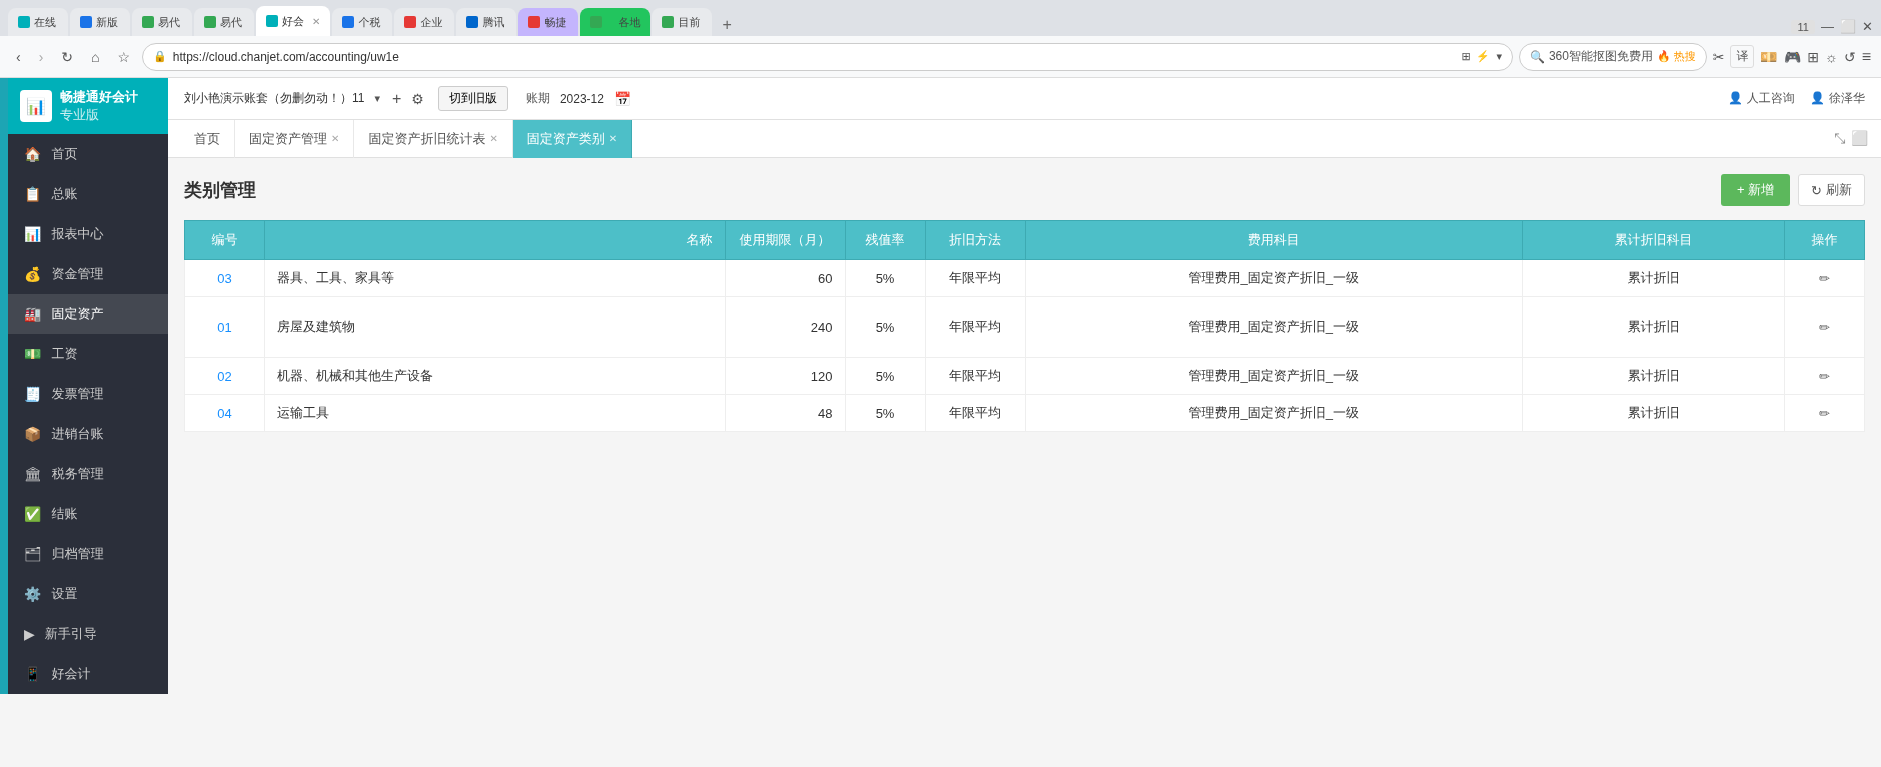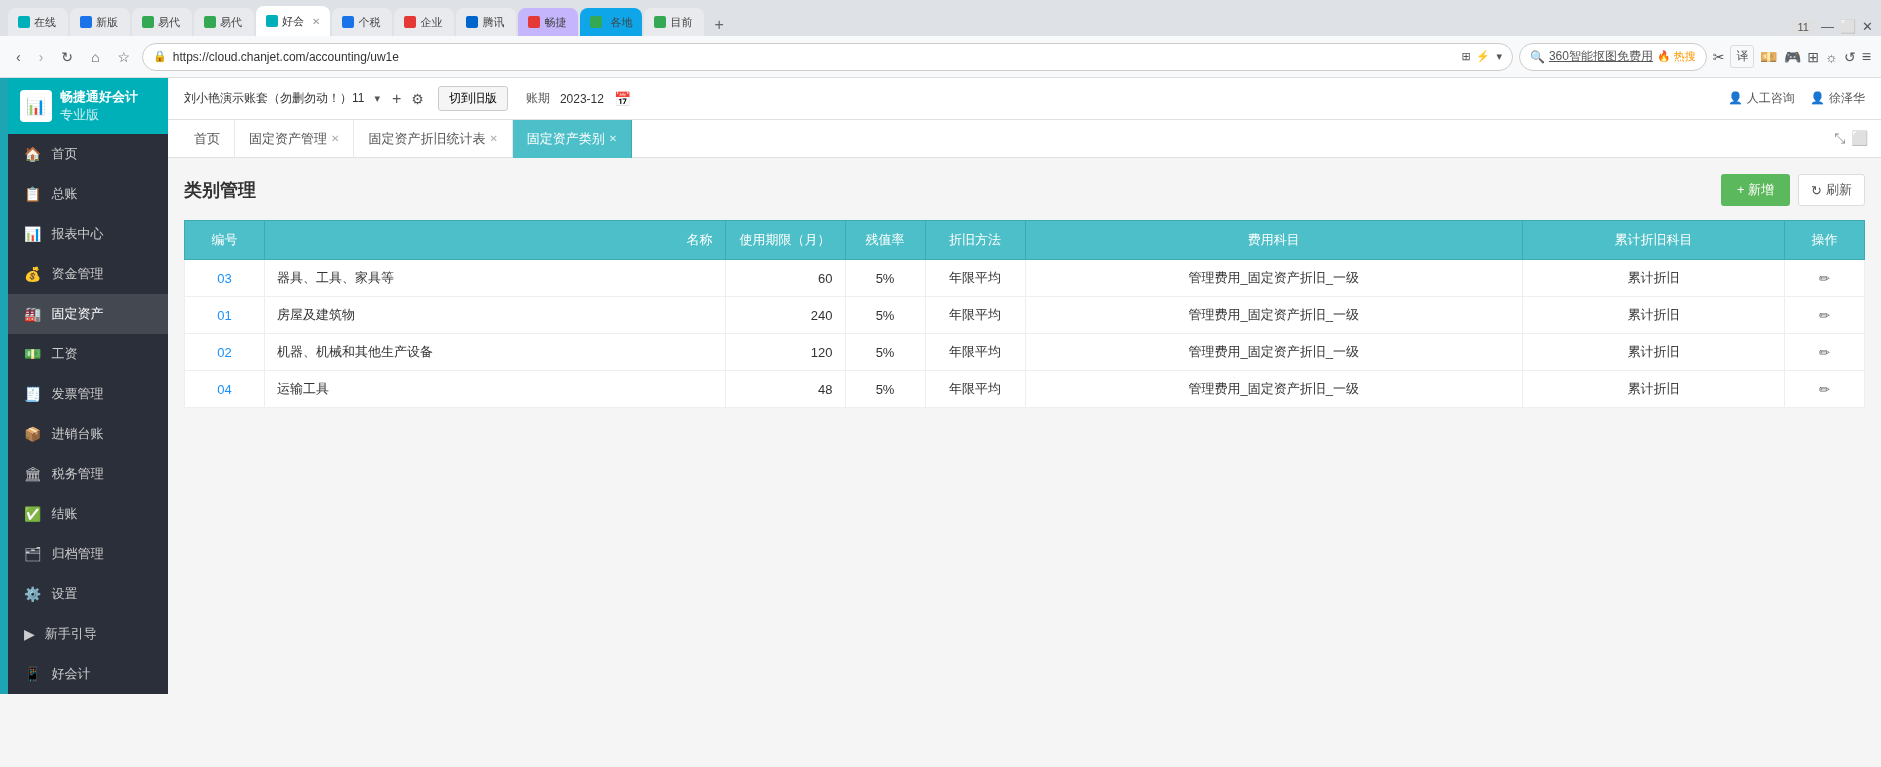--- a/index.html
+++ b/index.html
@@ -43,21 +43,21 @@
       <span>企业</span>
     </div>
     <div style="display:flex;align-items:center;height:28px;padding:0 10px;border-radius:8px 8px 0 0;background:#e8eaed;font-size:11px;color:#444;gap:4px;min-width:60px;">
       <span style="width:12px;height:12px;background:#0066cc;border-radius:2px;display:inline-block;"></span>
       <span>腾讯</span>
     </div>
     <div style="display:flex;align-items:center;height:28px;padding:0 10px;border-radius:8px 8px 0 0;background:#c4b5fd;font-size:11px;color:#444;gap:4px;min-width:60px;">
       <span style="width:12px;height:12px;background:#e53935;border-radius:2px;display:inline-block;"></span>
       <span>畅捷</span>
     </div>
-    <div style="display:flex;align-items:center;height:28px;padding:0 10px;border-radius:8px 8px 0 0;background:#0ea5e9;font-size:11px;color:#444;gap:8px;min-width:60px;">
+    <div style="display:flex;align-items:center;height:28px;padding:0 10px;border-radius:8px 8px 0 0;background:#22c55e;font-size:11px;color:#444;gap:16px;min-width:60px;">
       <span style="width:12px;height:12px;background:#34a853;border-radius:2px;display:inline-block;"></span>
       <span>各地</span>
     </div>
     <div style="display:flex;align-items:center;height:28px;padding:0 10px;border-radius:8px 8px 0 0;background:#e8eaed;font-size:11px;color:#444;gap:4px;min-width:60px;">
       <span style="width:12px;height:12px;background:#34a853;border-radius:2px;display:inline-block;"></span>
       <span>目前</span>
     </div>
     <div style="font-size:16px;color:#666;padding:0 8px;cursor:pointer;margin-bottom:2px;">+</div>
     <div style="margin-left:auto;display:flex;align-items:center;gap:6px;font-size:13px;color:#555;margin-bottom:2px;">
       <span style="background:#e0e0e0;border-radius:3px;padding:1px 6px;font-size:11px;">11</span>
@@ -75,21 +75,21 @@
     <button style="background:none;border:none;cursor:pointer;color:#555;font-size:14px;padding:4px 6px;">☆</button>
     <div style="display:flex;align-items:center;background:#fff;border:1px solid #ccc;border-radius:14px;flex:1;height:28px;padding:0 10px;gap:6px;">
       <span style="font-size:11px;color:#34a853;">🔒</span>
       <input type="text" value="https://cloud.chanjet.com/accounting/uw1e" style="border: none; outline: none; font-size: 12px; flex: 1 1 0%; color: rgb(51, 51, 51);">
       <span style="font-size:11px;color:#555;">⊞</span>
       <span style="font-size:11px;color:#f90;">⚡</span>
       <span style="font-size:11px;color:#555;">▾</span>
     </div>
     <div style="display:flex;align-items:center;background:#fff;border:1px solid #ccc;border-radius:14px;height:28px;padding:0 10px;gap:4px;min-width:180px;">
       <span style="font-size:12px;">🔍</span>
-      <span style="font-size:12px;color:#555;text-decoration:underline;">360智能抠图免费用</span>
+      <span style="font-size:12px;color:#555;">360智能抠图免费用</span>
       <span style="color:#f90;font-size:11px;">🔥 热搜</span>
     </div>
     <span style="font-size:14px;color:#555;cursor:pointer;">✂</span>
     <span style="font-size:12px;color:#555;cursor:pointer;border:1px solid #ddd;padding:2px 5px;border-radius:3px;">译</span>
     <span style="font-size:14px;cursor:pointer;">💴</span>
     <span style="font-size:14px;cursor:pointer;">🎮</span>
     <span style="font-size:14px;color:#555;cursor:pointer;">⊞</span>
     <span style="font-size:14px;color:#555;cursor:pointer;">☼</span>
     <span style="font-size:14px;color:#555;cursor:pointer;">↺</span>
     <span style="font-size:16px;color:#555;cursor:pointer;">≡</span>
@@ -242,21 +242,21 @@
     <td style="padding:9px 12px;text-align:center;font-size:13px;color:#333;border:1px solid #eee;">5%</td>
     <td style="padding:9px 12px;text-align:center;font-size:13px;color:#333;border:1px solid #eee;">年限平均</td>
     <td style="padding:9px 12px;text-align:center;font-size:13px;color:#333;border:1px solid #eee;">管理费用_固定资产折旧_一级</td>
     <td style="padding:9px 12px;text-align:center;font-size:13px;color:#333;border:1px solid #eee;">累计折旧</td>
     <td style="padding:9px 12px;text-align:center;font-size:13px;border:1px solid #eee;">
       <span style="color:#666;cursor:pointer;font-size:13px;">✏</span>
     </td>
   </tr>
             <tr style="border-bottom: 1px solid rgb(232, 232, 232);">
     <td style="padding:9px 12px;text-align:center;font-size:13px;color:#1890ff;border:1px solid #eee;">01</td>
-    <td style="padding:9px 12px;text-align:left;font-size:13px;color:#333;border:1px solid #eee;">房屋及建筑物</td>
+    <td style="padding:21px 12px;text-align:left;font-size:13px;color:#333;border:1px solid #eee;">房屋及建筑物</td>
     <td style="padding:9px 12px;text-align:right;font-size:13px;color:#333;border:1px solid #eee;">240</td>
     <td style="padding:9px 12px;text-align:center;font-size:13px;color:#333;border:1px solid #eee;">5%</td>
     <td style="padding:9px 12px;text-align:center;font-size:13px;color:#333;border:1px solid #eee;">年限平均</td>
     <td style="padding:9px 12px;text-align:center;font-size:13px;color:#333;border:1px solid #eee;">管理费用_固定资产折旧_一级</td>
     <td style="padding:9px 12px;text-align:center;font-size:13px;color:#333;border:1px solid #eee;">累计折旧</td>
     <td style="padding:9px 12px;text-align:center;font-size:13px;border:1px solid #eee;">
       <span style="color:#666;cursor:pointer;font-size:13px;">✏</span>
     </td>
   </tr>
             <tr style="border-bottom: 1px solid rgb(232, 232, 232);">

